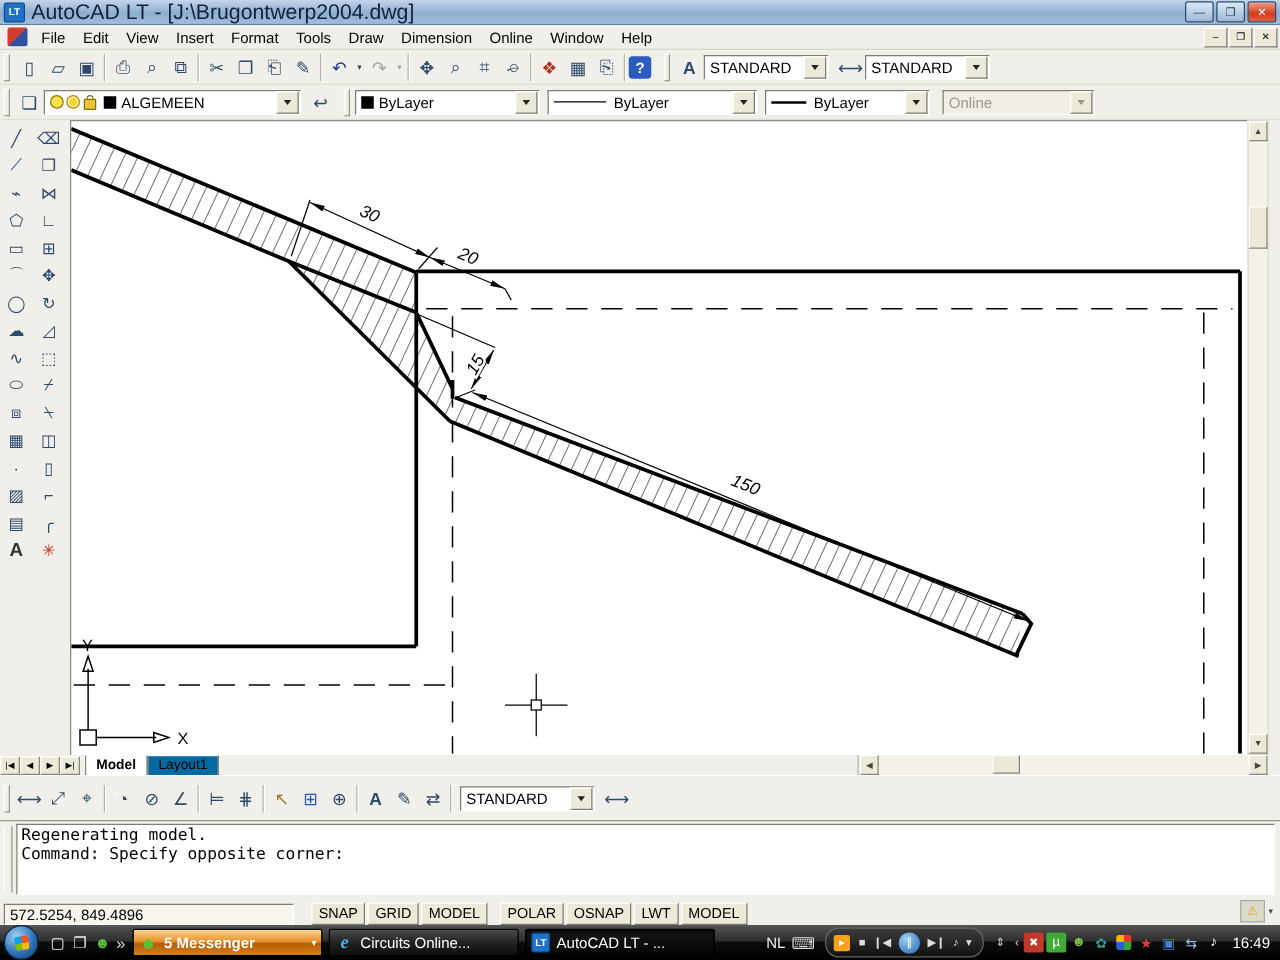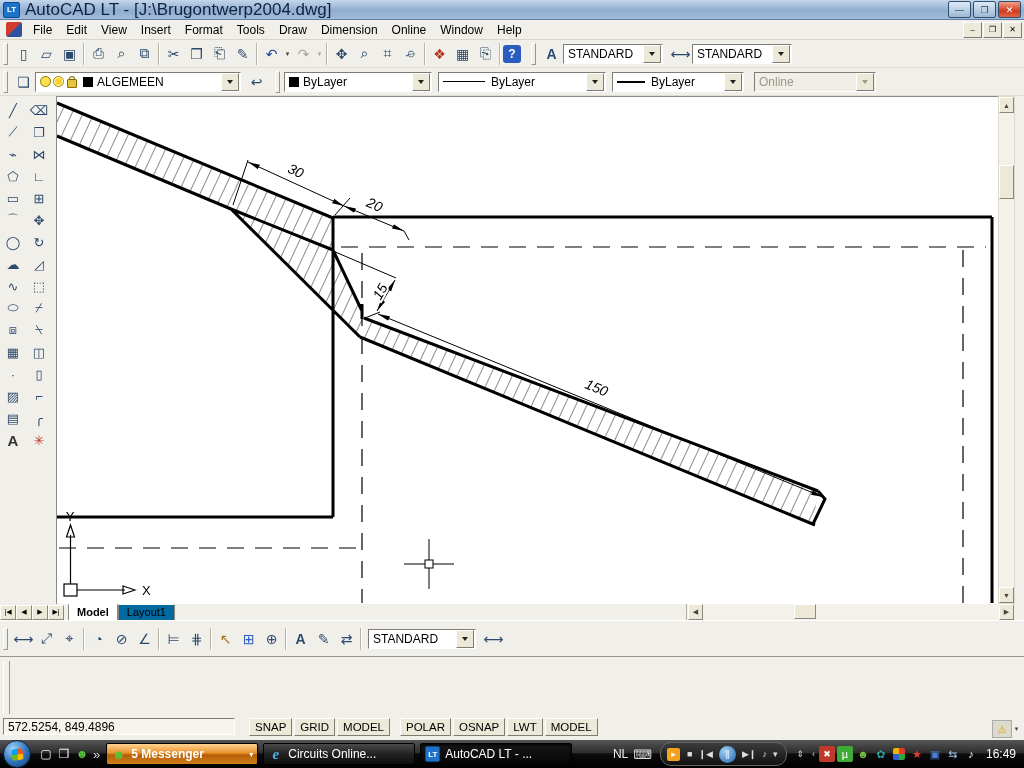--- a/index.html
+++ b/index.html
@@ -75,21 +75,21 @@
   .cmdwin{position:absolute;left:0;top:656px;width:1024px;height:62px;background:#f1efe9;
     border-top:1px solid #9b9889;display:flex;box-sizing:border-box;padding:2px 4px 2px 2px;}
   .cmdgrip{width:5px;border-left:1px solid #fff;border-right:1px solid #9b9889;margin:2px 3px 2px 1px;}
   .cmdbody{flex:1;display:flex;flex-direction:column;}
   .cmdhist{flex:1;background:#fff;border:1px solid;border-color:#7f7c73 #fff #fff #7f7c73;
     font-family:"DejaVu Sans Mono",monospace;font-size:13px;line-height:15px;padding:1px 3px;}
   .cmdprompt{height:17px;margin-top:2px;background:#fff;border:1px solid;border-color:#7f7c73 #fff #fff #7f7c73;
     font-family:"DejaVu Sans Mono",monospace;font-size:13px;line-height:15px;padding:0 3px;}
   
   .statusbar{position:absolute;left:0;top:718px;width:1024px;height:22px;background:#f1efe9;
-    display:flex;align-items:flex-start;padding:0 3px;box-sizing:border-box;}
+    display:flex;align-items:flex-end;padding:0 3px;box-sizing:border-box;}
   .coords{width:232px;height:17px;background:#f6f4ec;border:1px solid;border-color:#7f7c73 #fff #fff #7f7c73;
     font-size:12px;padding:1px 4px;box-sizing:border-box;margin-right:14px;}
   .stbtn{height:18px;padding:1px 5px;margin-right:2px;background:#ece9d8;border:1px solid;
     border-color:#fff #7f7c73 #7f7c73 #fff;font-size:11.5px;display:flex;align-items:center;box-sizing:border-box;}
   .gap{width:8px;}
   .comm{margin-left:auto;display:flex;align-items:center;}
   .commico{width:18px;height:16px;background:#dcd9cd;border:1px solid #aaa;display:flex;align-items:center;justify-content:center;font-size:10px;color:#e6a700;}
   
   .taskbar{position:absolute;left:0;top:740px;width:1024px;height:28px;
     background:linear-gradient(#555 0%,#2e2e2e 45%,#0c0c0c 50%,#000 100%);display:flex;align-items:center;color:#eee;}
@@ -386,20 +386,24 @@
       <span class="carw">
           <span class="tri"></span>
         </span>
     </span>
     <span class="tbtn" style="margin-left:6px;">⟷</span>
   </div>
 
   <div class="cmdwin">
     <span class="cmdgrip"></span>
     <span class="cmdbody">
+      <span class="cmdhist">
+        <div>Regenerating model.</div>
+        <div>Command: Specify opposite corner:</div>
+      </span>
     </span>
   </div>
 
   <div class="statusbar">
     <span class="coords">572.5254, 849.4896</span>
     <span class="stbtn">SNAP</span>
     <span class="stbtn">GRID</span>
     <span class="stbtn">MODEL</span>
     <span class="gap"></span>
     <span class="stbtn">POLAR</span>

